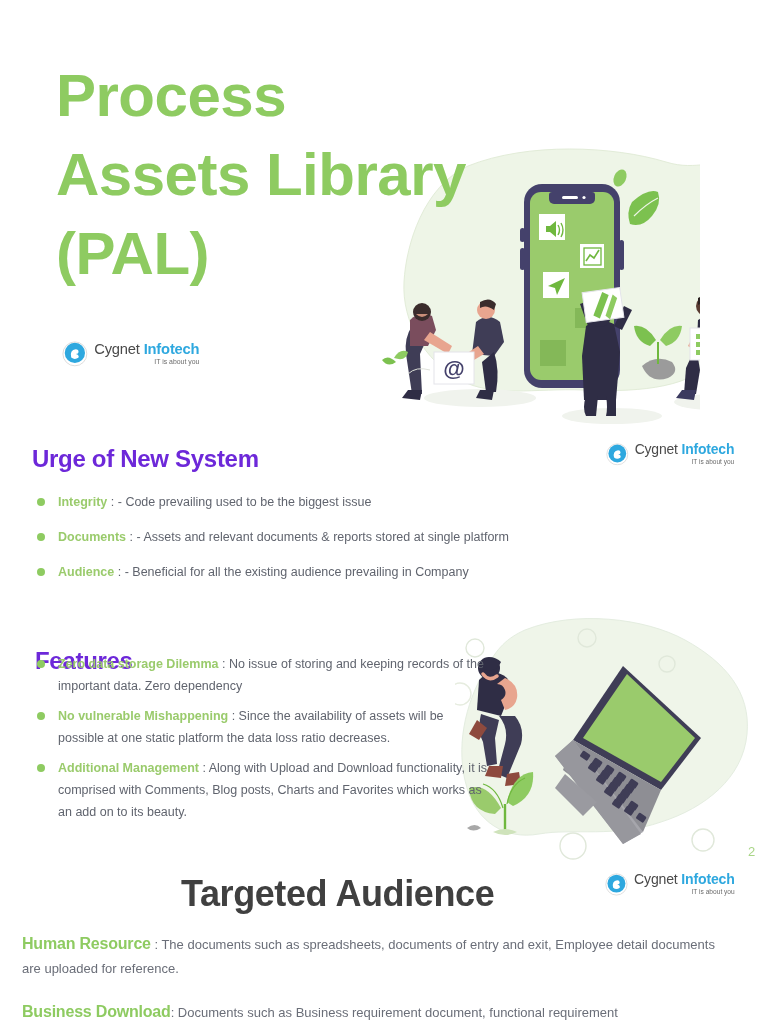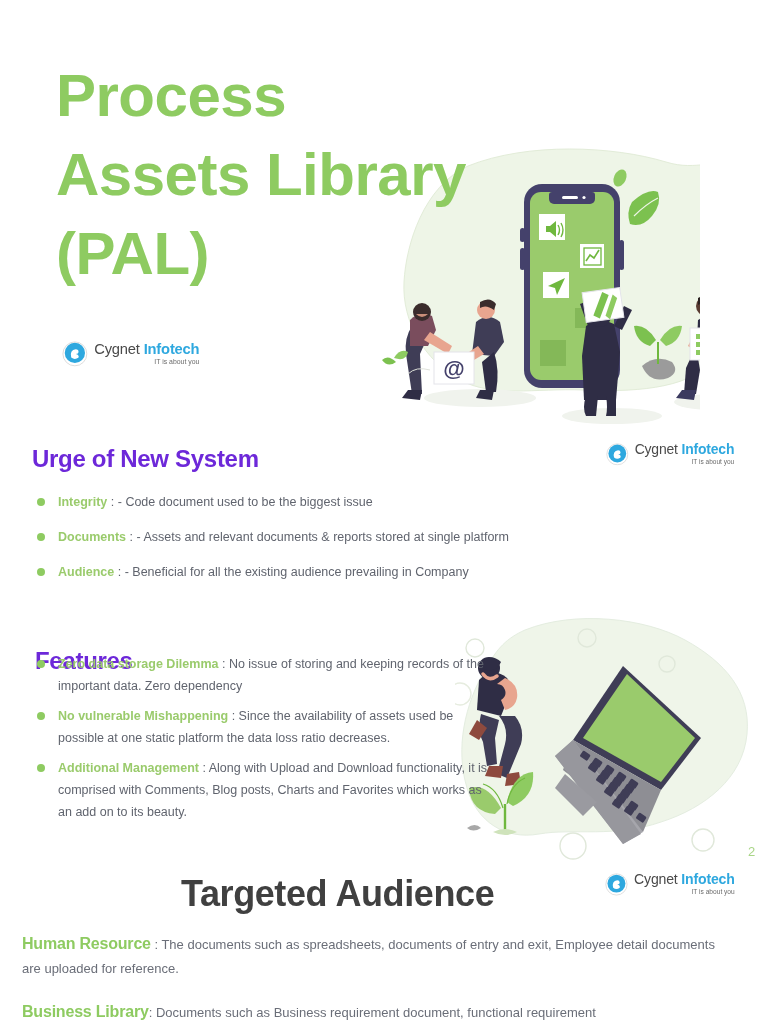--- a/index.html
+++ b/index.html
@@ -368,21 +368,21 @@
           <span class="logo-infotech">Infotech</span>
         </div>
         <div class="logo-tagline">IT is about you</div>
       </div>
     </div>
 
     <h2 class="sec-heading heading-urge">Urge of New System</h2>
     <ul class="bullets bullets-urge">
       <li class="bullet-row">
         <span class="bullet-dot"></span>
-        <span class="bullet-term">Integrity</span><span class="bullet-sep"> : -  </span><span>Code document used to be the biggest issue</span>
+        <span class="bullet-term">Integrity</span><span class="bullet-sep"> : -  </span><span>Code prevailing used to be the biggest issue</span>
       </li>
       <li class="bullet-row">
         <span class="bullet-dot"></span>
         <span class="bullet-term">Documents</span><span class="bullet-sep"> : -  </span><span>Assets and relevant documents &amp; reports stored at single platform</span>
       </li>
       <li class="bullet-row">
         <span class="bullet-dot"></span>
         <span class="bullet-term">Audience</span><span class="bullet-sep"> : -  </span><span>Beneficial for all the existing audience prevailing in Company</span>
       </li>
     </ul>
@@ -455,21 +455,21 @@
     </svg>
 
     <h2 class="sec-heading heading-features">Features</h2>
     <ul class="bullets bullets-feat">
       <li class="bullet-row">
         <span class="bullet-dot"></span>
         <span class="bullet-term">Zero data storage Dilemma</span><span class="bullet-sep"> : </span><span>No issue of storing and keeping records of the important data. Zero dependency</span>
       </li>
       <li class="bullet-row">
         <span class="bullet-dot"></span>
-        <span class="bullet-term">No vulnerable Mishappening</span><span class="bullet-sep"> : </span><span>Since the availability of assets used be possible at one static platform the data loss ratio decreases.</span>
+        <span class="bullet-term">No vulnerable Mishappening</span><span class="bullet-sep"> : </span><span>Since the availability of assets will be possible at one static platform the data loss ratio decreases.</span>
       </li>
       <li class="bullet-row">
         <span class="bullet-dot"></span>
         <span class="bullet-term">Additional Management</span><span class="bullet-sep"> : </span><span>Along with Upload and Download functionality, it is comprised with Comments, Blog posts, Charts and Favorites which works as an add on to its beauty.</span>
       </li>
     </ul>
 
     <div class="logo-page-num">2</div>
   </section>
 
@@ -489,17 +489,17 @@
         </div>
         <div class="logo-tagline">IT is about you</div>
       </div>
     </div>
 
     <p class="ta-para ta-para-1">
       <span class="ta-term">Human Resource</span><span> : </span><span>The documents such as spreadsheets, documents of entry and exit, Employee detail documents are uploaded for reference.</span>
     </p>
 
     <p class="ta-para ta-para-2">
-      <span class="ta-term">Business Library</span><span>: </span><span>Documents such as Business requirement document, functional requirement</span>
+      <span class="ta-term">Business Download</span><span>: </span><span>Documents such as Business requirement document, functional requirement</span>
     </p>
   </section>
 
 </div>
 
 </body></html>

